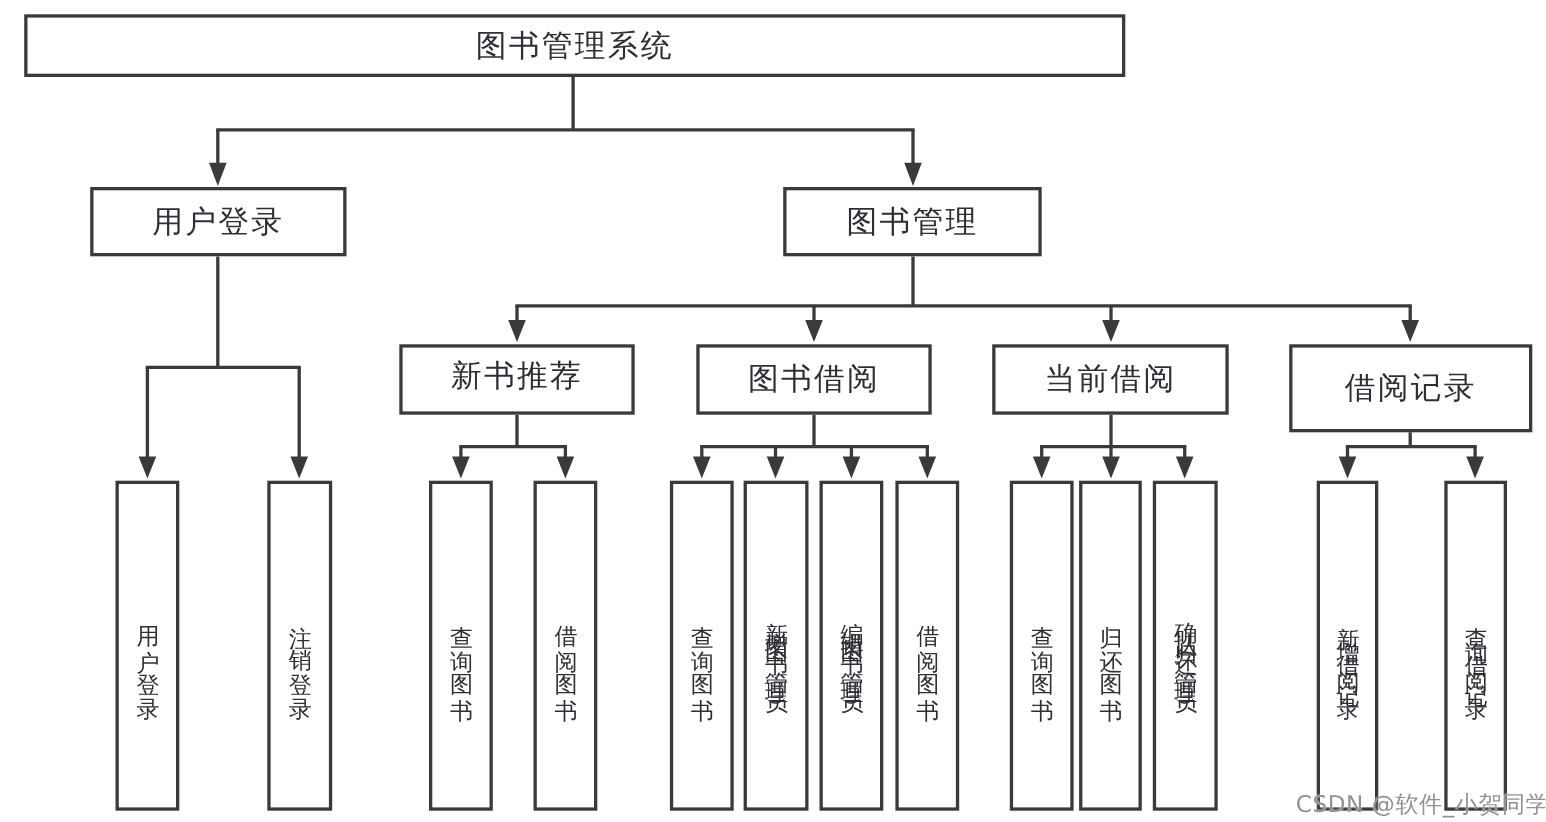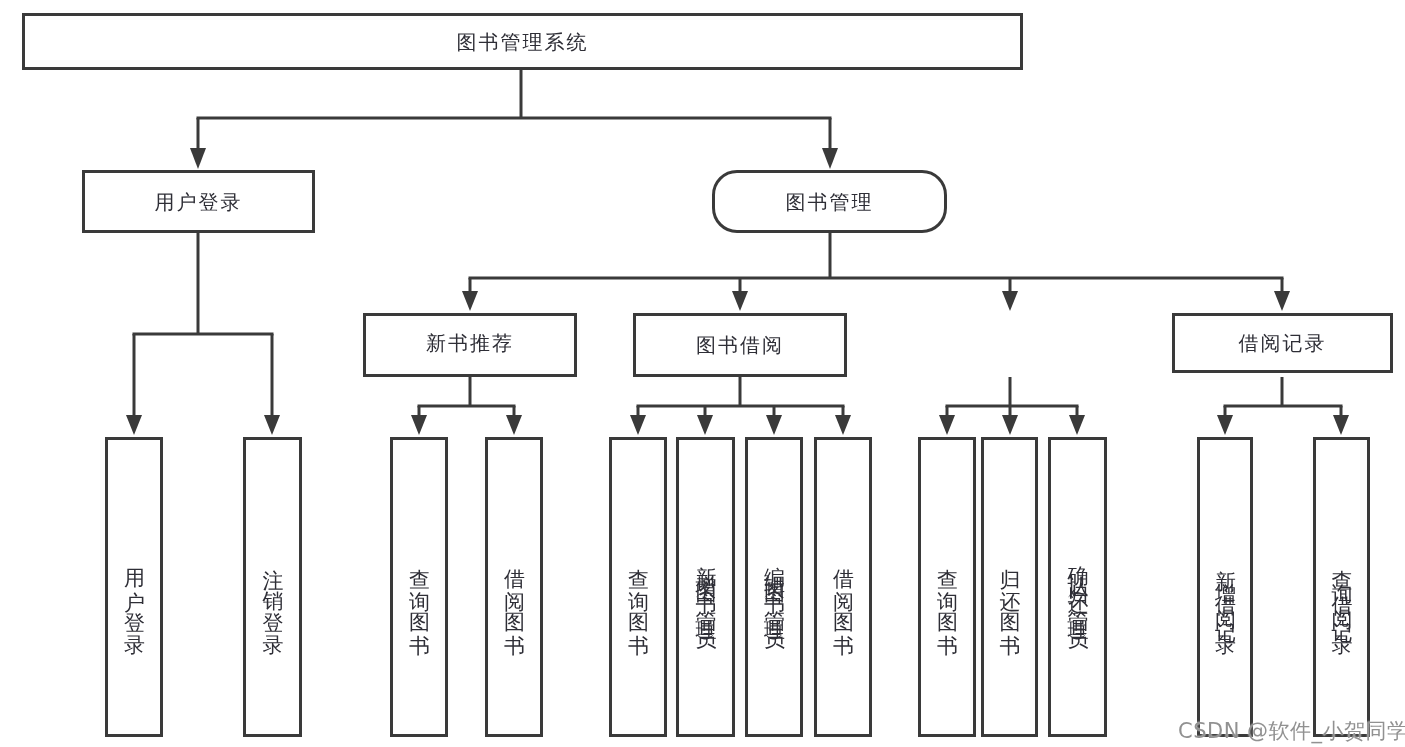--- a/index.html
+++ b/index.html
@@ -19,21 +19,21 @@
     pointer-events: none;
   }
   .node {
     position: absolute;
     box-sizing: border-box;
     border: 3px solid #3a3a3a;
     background: #ffffff;
     display: flex;
     align-items: center;
     justify-content: center;
-    font-size: 20px;
+    font-size: 28px;
     letter-spacing: 2px;
     text-align: center;
     line-height: 1.2;
   }
   .leaf {
     writing-mode: vertical-rl;
     text-orientation: mixed;
     top: 437px;
     height: 300px;
     letter-spacing: 22px;
@@ -128,25 +128,26 @@
       <polygon points="1069,415 1085,415 1077,435"></polygon>
 
       <polygon points="1217,415 1233,415 1225,435"></polygon>
       <polygon points="1333,415 1349,415 1341,435"></polygon>
     </g>
   </svg>
 
   <div class="node" style="left:22px; top:13px; width:1001px; height:57px;">图书管理系统</div>
 
   <div class="node" style="left:82px; top:170px; width:233px; height:63px;">用户登录</div>
-  <div class="node" style="left:712px; top:170px; width:235px; height:63px;border-radius:25px;">图书管理</div>
+  <div class="node" style="left:712px; top:170px; width:235px; height:63px;">图书管理</div>
 
   <div class="node" style="left:363px; top:313px; width:214px; height:64px;font-family:Liberation Mono, monospace;">新书推荐</div>
   <div class="node" style="left:633px; top:313px; width:214px; height:64px;text-align:right;">图书借阅</div>
-  <div class="node" style="left:1172px; top:313px; width:221px; height:60px;">借阅记录</div>
+  <div class="node" style="left:902px; top:313px; width:215px; height:64px;">当前借阅</div>
+  <div class="node" style="left:1172px; top:313px; width:221px; height:80px;">借阅记录</div>
 
   <div class="node leaf" style="left:105px; width:58px;">用户登录</div>
   <div class="node leaf" style="left:243px; width:59px;">注销登录</div>
 
   <div class="node leaf" style="left:390px; width:58px;">查询图书</div>
   <div class="node leaf" style="left:485px; width:58px;">借阅图书</div>
 
   <div class="node leaf" style="left:609px; width:58px;">查询图书</div>
   <div class="node leaf xlong" style="left:676px; width:59px;">新增图书（管理员）</div>
   <div class="node leaf xlong" style="left:745px; width:58px;">编辑图书（管理员）</div>

